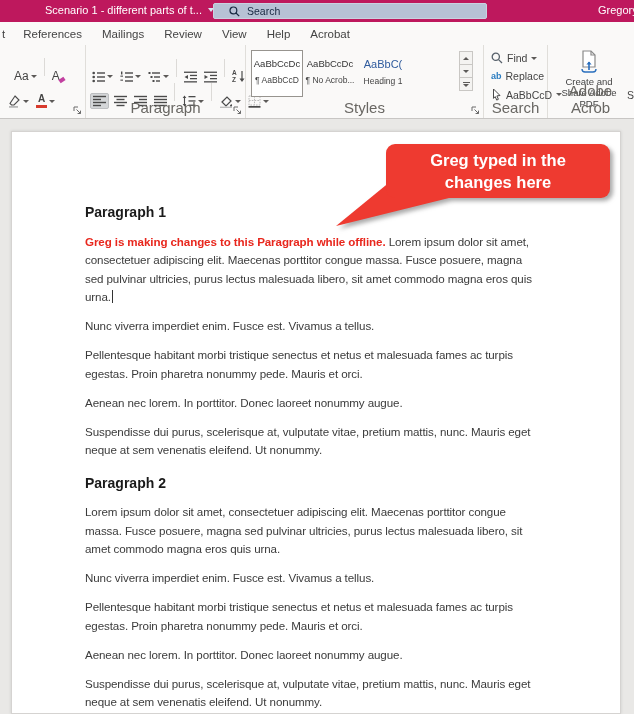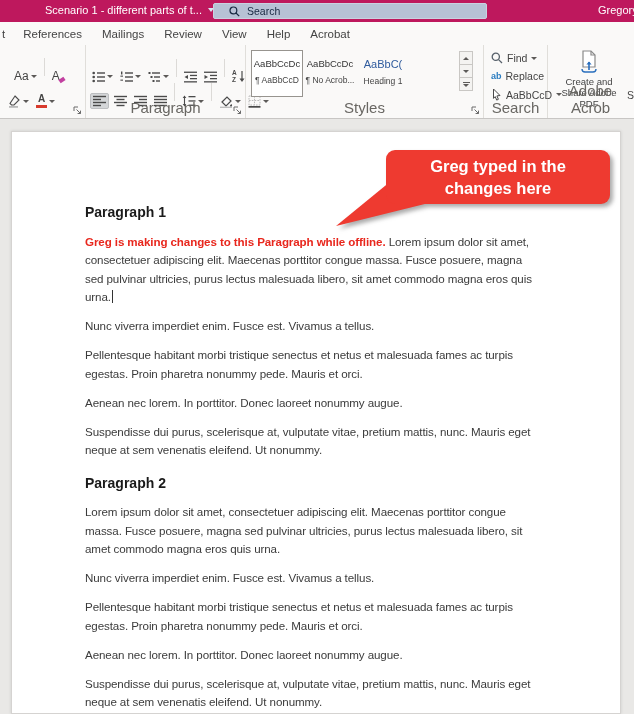--- a/index.html
+++ b/index.html
@@ -65,21 +65,21 @@
   .content { position:absolute; left:73px; top:71px; width:456px; color:#3b3b3b; font-size:11.6px; letter-spacing:-0.1px; line-height:18.5px; }
   .content p { margin:0 0 10.5px 0; }
   .dhead { font-size:14px; font-weight:bold; color:#1a1a1a; letter-spacing:0; }
   .dh1 { margin:0 0 11px 0; }
   .dh2 { margin:14px 0 11px 0; }
   .redrun { color:#e8271d; font-weight:bold; }
   .txt-caret { display:inline-block; width:1px; height:13px; background:#333; margin-left:1px; vertical-align:-2px; }
 
   
   .callout { position:absolute; left:0; top:0; width:610px; height:583px; pointer-events:none; filter:drop-shadow(3px 3px 2px rgba(100,100,100,.55)); }
-  .bubble { position:absolute; left:374px; top:18px; width:224px; height:54px; background:#ee3a30; border-radius:9px; color:#fff; font-weight:bold; font-size:16.5px; line-height:22px; text-align:center; padding-top:5px; pointer-events:auto; }
+  .bubble { position:absolute; left:374px; top:12px; width:224px; height:54px; background:#ee3a30; border-radius:9px; color:#fff; font-weight:bold; font-size:16.5px; line-height:22px; text-align:center; padding-top:5px; pointer-events:auto; }
   .tail { position:absolute; left:315px; top:45px; }
 
   svg { display:block; }
 </style>
 </head>
 <body>
 
 <div class="titlebar">
   <div class="doc-title">
     <span>Scenario 1 - different parts of t...</span>

